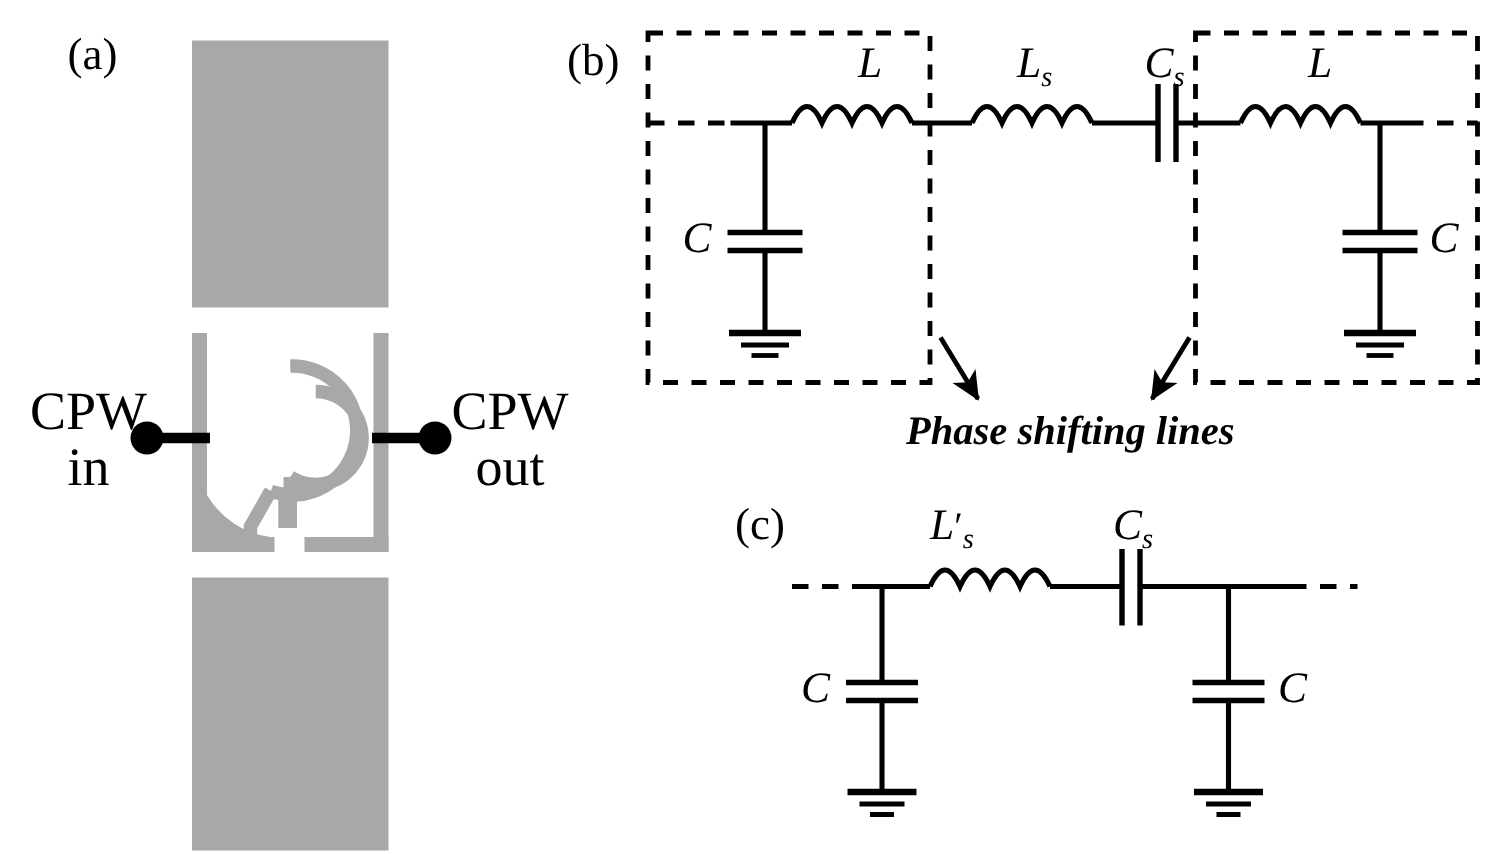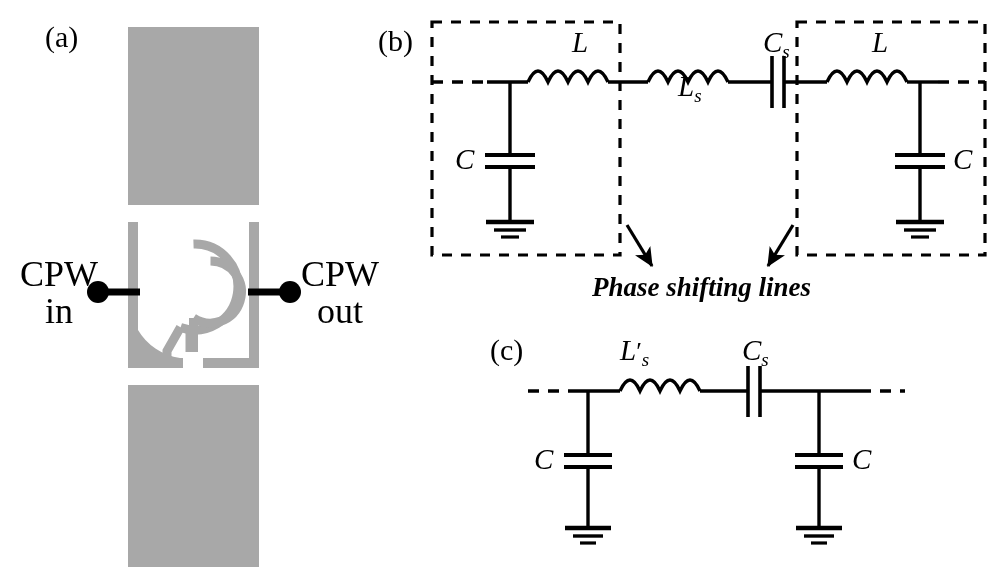--- a/index.html
+++ b/index.html
@@ -64,20 +64,21 @@
   }
   .annotation {
     position: absolute;
     font-family: "Liberation Serif", serif;
     font-style: italic;
     font-weight: bold;
     font-size: 27px;
     color: #000000;
     white-space: nowrap;
     line-height: 1;
+    margin-left: 12px;
   }
 </style>
 </head>
 <body>
 
 <div id="figure">
 
   <div class="panel-label" style="left:45px; top:22px;">(a)</div>
 
   <div class="panel-label" style="left:378px; top:26px;">(b)</div>
@@ -177,21 +178,21 @@
         <path d="M0,0.4 L6,3.2 L0,6 L1.5,3.2 Z" fill="#000000"></path>
       </marker>
     </defs>
     <line x1="627" y1="225" x2="652" y2="266" stroke="#000000" stroke-width="3.2" marker-end="url(#arrowhead)"></line>
     <line x1="793" y1="225" x2="768" y2="266" stroke="#000000" stroke-width="3.2" marker-end="url(#arrowhead)"></line>
   </svg>
 
   <div class="comp-label" style="left:572px; top:28px;">
     <span>L</span>
   </div>
-  <div class="comp-label" style="left:678px; top:28px;margin-top:44px;">
+  <div class="comp-label" style="left:678px; top:28px;">
     <span>L</span><span class="sub">s</span>
   </div>
   <div class="comp-label" style="left:763px; top:28px;">
     <span>C</span><span class="sub">s</span>
   </div>
   <div class="comp-label" style="left:872px; top:28px;">
     <span>L</span>
   </div>
   <div class="comp-label" style="left:455px; top:145px;">
     <span>C</span>

